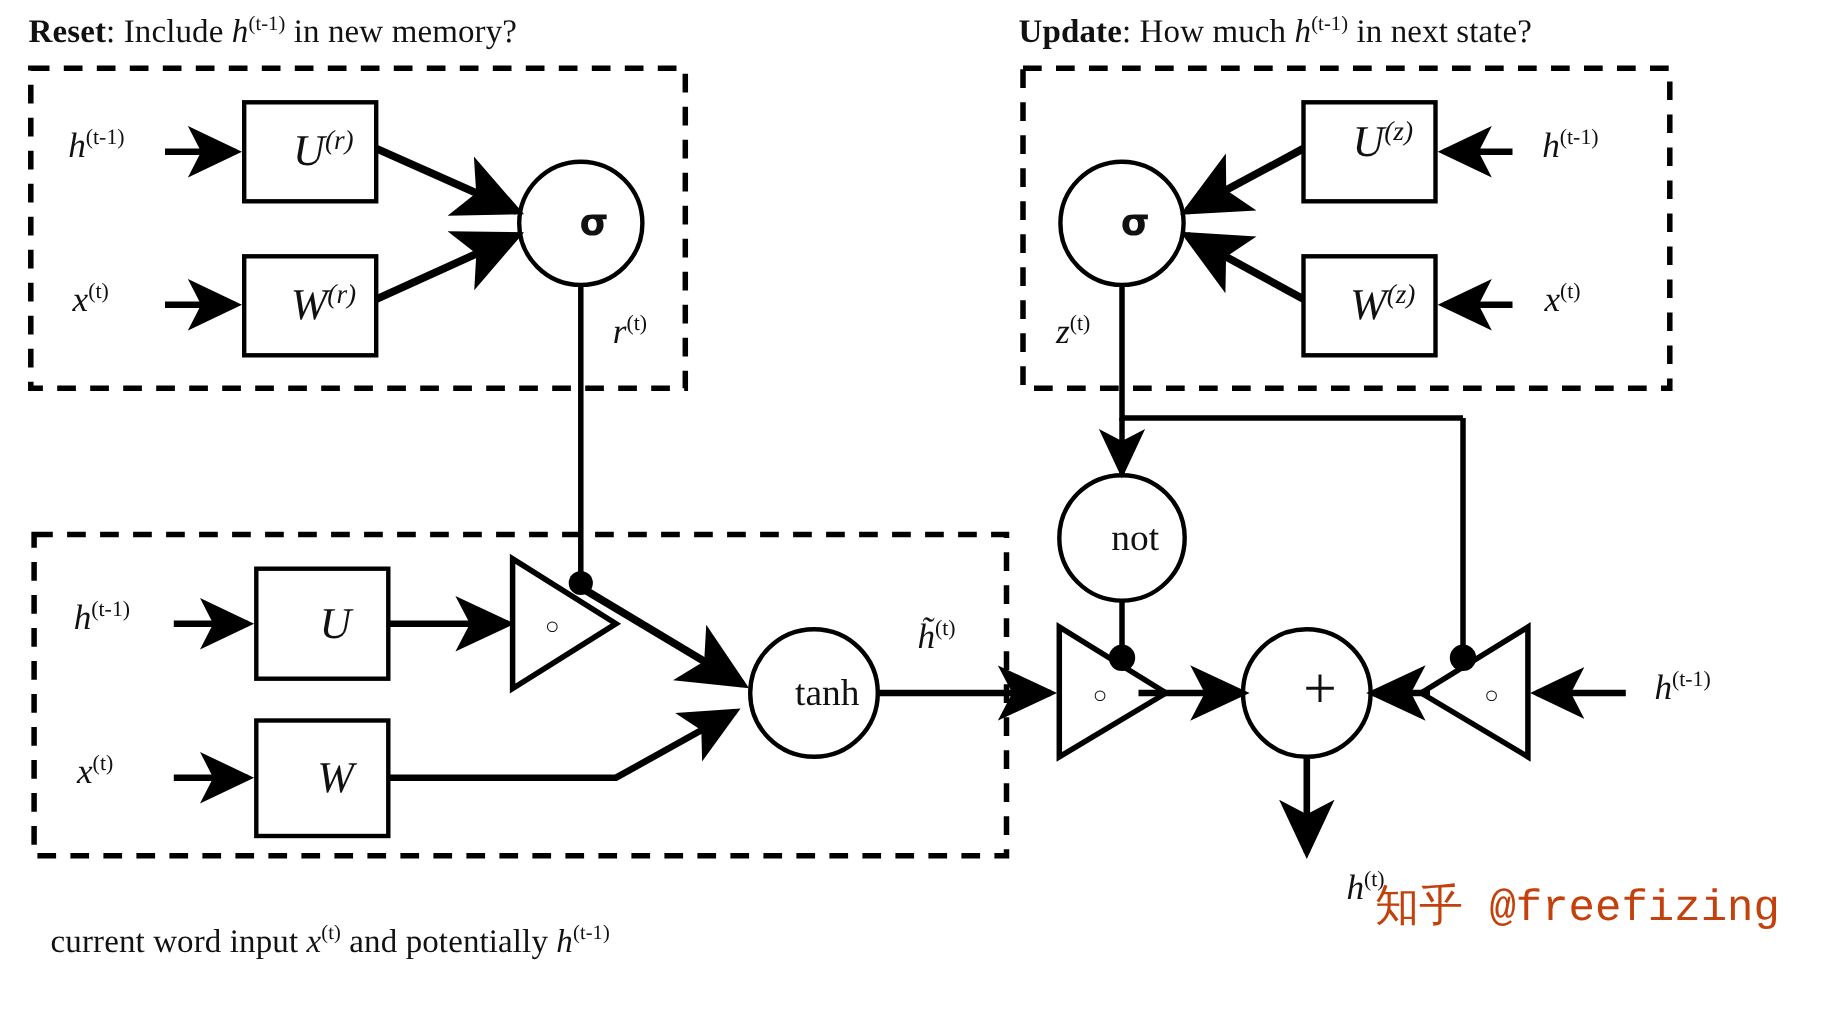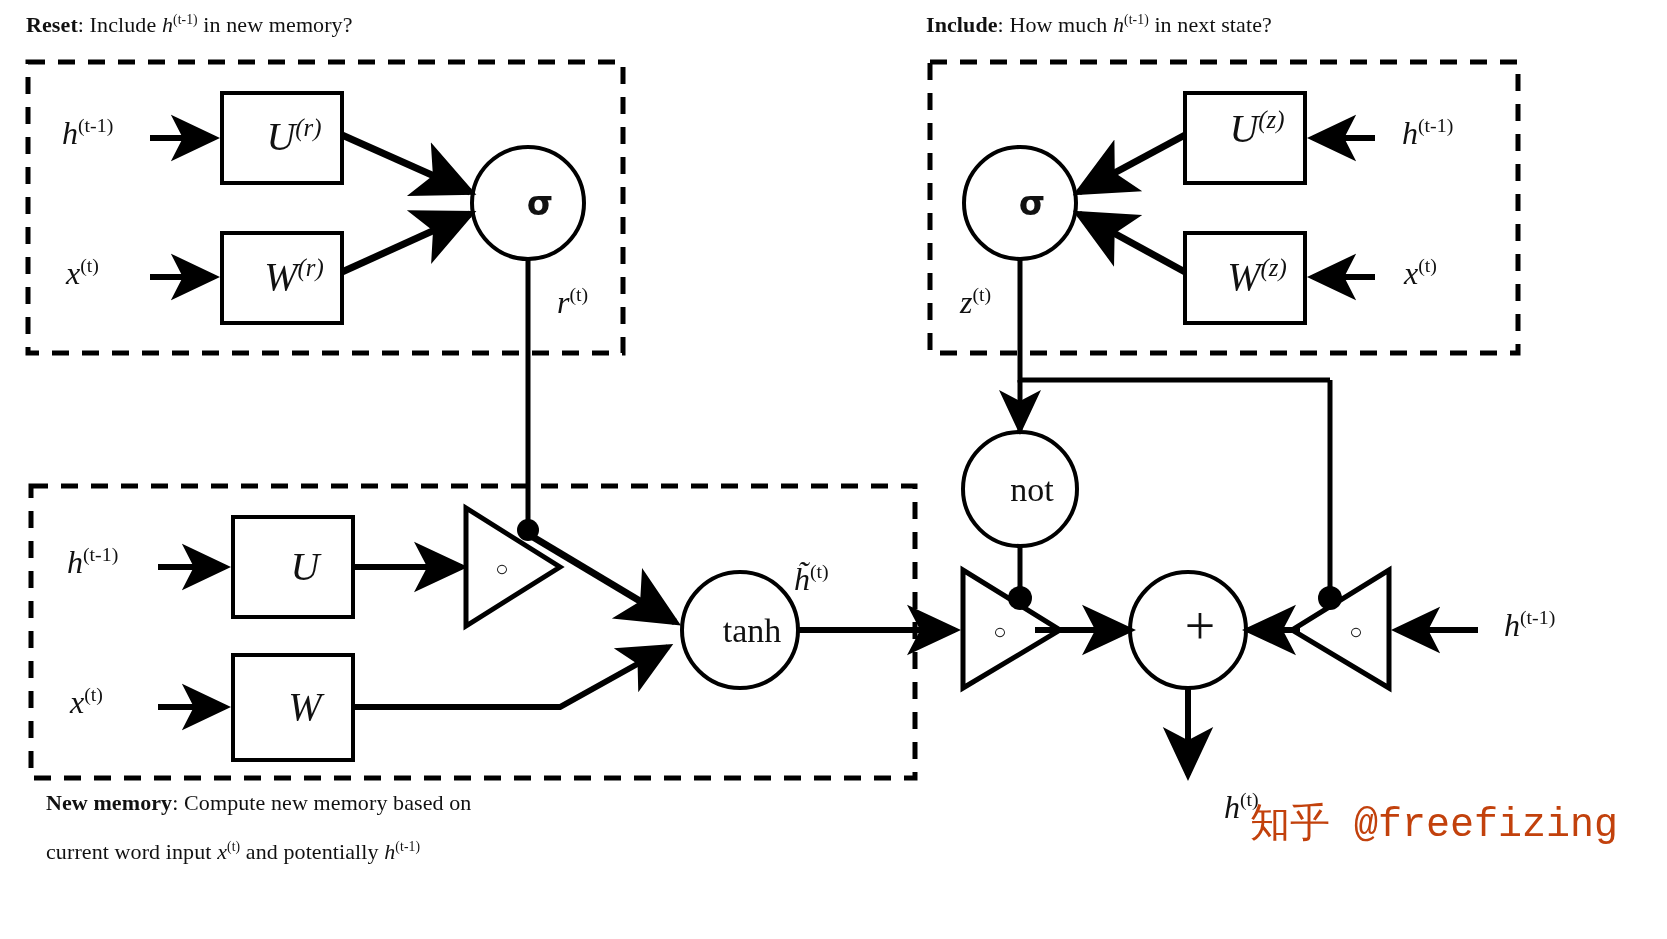--- a/index.html
+++ b/index.html
@@ -3,21 +3,21 @@
 <meta charset="utf-8">
 <style>
   html,body{margin:0;padding:0;background:#ffffff;}
   body{width:1667px;height:939px;overflow:hidden;
        font-family:"Liberation Serif","DejaVu Serif",serif;}
   #stage{position:relative;width:1667px;height:939px;background:#fff;}
   svg#diagram{position:absolute;left:0;top:0;width:1667px;height:939px;}
 
   
   .lbl{position:absolute;color:#111;white-space:nowrap;line-height:1;}
-  .caption{font-size:22px;letter-spacing:.1px;}
+  .caption{font-size:30px;letter-spacing:.1px;}
   .caption b{font-weight:700;}
   .caption i{font-style:italic;}
   .mathi{font-style:italic;}
   .sup{font-size:.62em;vertical-align:super;font-style:normal;}
   .supi{font-size:.62em;vertical-align:super;font-style:italic;}
 
   .nodetxt{position:absolute;color:#111;text-align:center;white-space:nowrap;margin-left:12px;}
   .boxtxt{font-size:40px;font-style:italic;}
   .circtxt{font-size:34px;}
   .sig{font-family:"DejaVu Sans",sans-serif;font-size:34px;font-weight:700;}
@@ -101,26 +101,23 @@
       <line x1="1478" y1="630" x2="1397" y2="630" stroke-width="6" marker-end="url(#ah)"></line>
       <line x1="1188" y1="688" x2="1188" y2="775" stroke-width="6" marker-end="url(#ahS)"></line>
     </g>
   </svg>
 
   <div class="lbl caption" style="left:26px;top:13px;">
     <b>Reset</b><span>: Include </span><i class="mathi">h</i><span class="sup">(t-1)</span><span> in new memory?</span>
   </div>
 
   <div class="lbl caption" style="left:926px;top:13px;">
-    <b>Include</b><span>: How much </span><i class="mathi">h</i><span class="sup">(t-1)</span><span> in next state?</span>
+    <b>Update</b><span>: How much </span><i class="mathi">h</i><span class="sup">(t-1)</span><span> in next state?</span>
   </div>
 
-  <div class="lbl caption" style="left:46px;top:792px;">
-    <b>New memory</b><span>: Compute new memory based on</span>
-  </div>
   <div class="lbl caption" style="left:46px;top:840px;">
     <span>current word input </span><i class="mathi">x</i><span class="sup">(t)</span><span> and potentially </span><i class="mathi">h</i><span class="sup">(t-1)</span>
   </div>
 
   <div class="nodetxt wire" style="left:50px;top:114px;">
     <i class="mathi">h</i><span class="sup">(t-1)</span>
   </div>
   <div class="nodetxt wire" style="left:54px;top:254px;">
     <i class="mathi">x</i><span class="sup">(t)</span>
   </div>
@@ -159,21 +156,21 @@
     <i class="mathi">x</i><span class="sup">(t)</span>
   </div>
   <div class="nodetxt boxtxt" style="left:233px;top:543px;width:120px;">
     <i class="mathi">U</i>
   </div>
   <div class="nodetxt boxtxt" style="left:233px;top:683px;width:120px;">
     <i class="mathi">W</i>
   </div>
   <div class="nodetxt hadamard" style="left:470px;top:556px;width:40px;">○</div>
   <div class="nodetxt circtxt" style="left:684px;top:612px;width:112px;text-align:center;">tanh</div>
-  <div class="nodetxt sigvar" style="left:782px;top:560px;">
+  <div class="nodetxt sigvar" style="left:822px;top:560px;">
     <i class="mathi">h̃</i><span class="sup">(t)</span>
   </div>
 
   <div class="nodetxt circtxt" style="left:964px;top:471px;width:112px;">not</div>
   <div class="nodetxt hadamard" style="left:968px;top:619px;width:40px;">○</div>
   <div class="nodetxt hadamard" style="left:1324px;top:619px;width:40px;">○</div>
   <div class="nodetxt plus" style="left:1132px;top:595px;width:112px;">+</div>
   <div class="nodetxt wire" style="left:1492px;top:606px;">
     <i class="mathi">h</i><span class="sup">(t-1)</span>
   </div>

